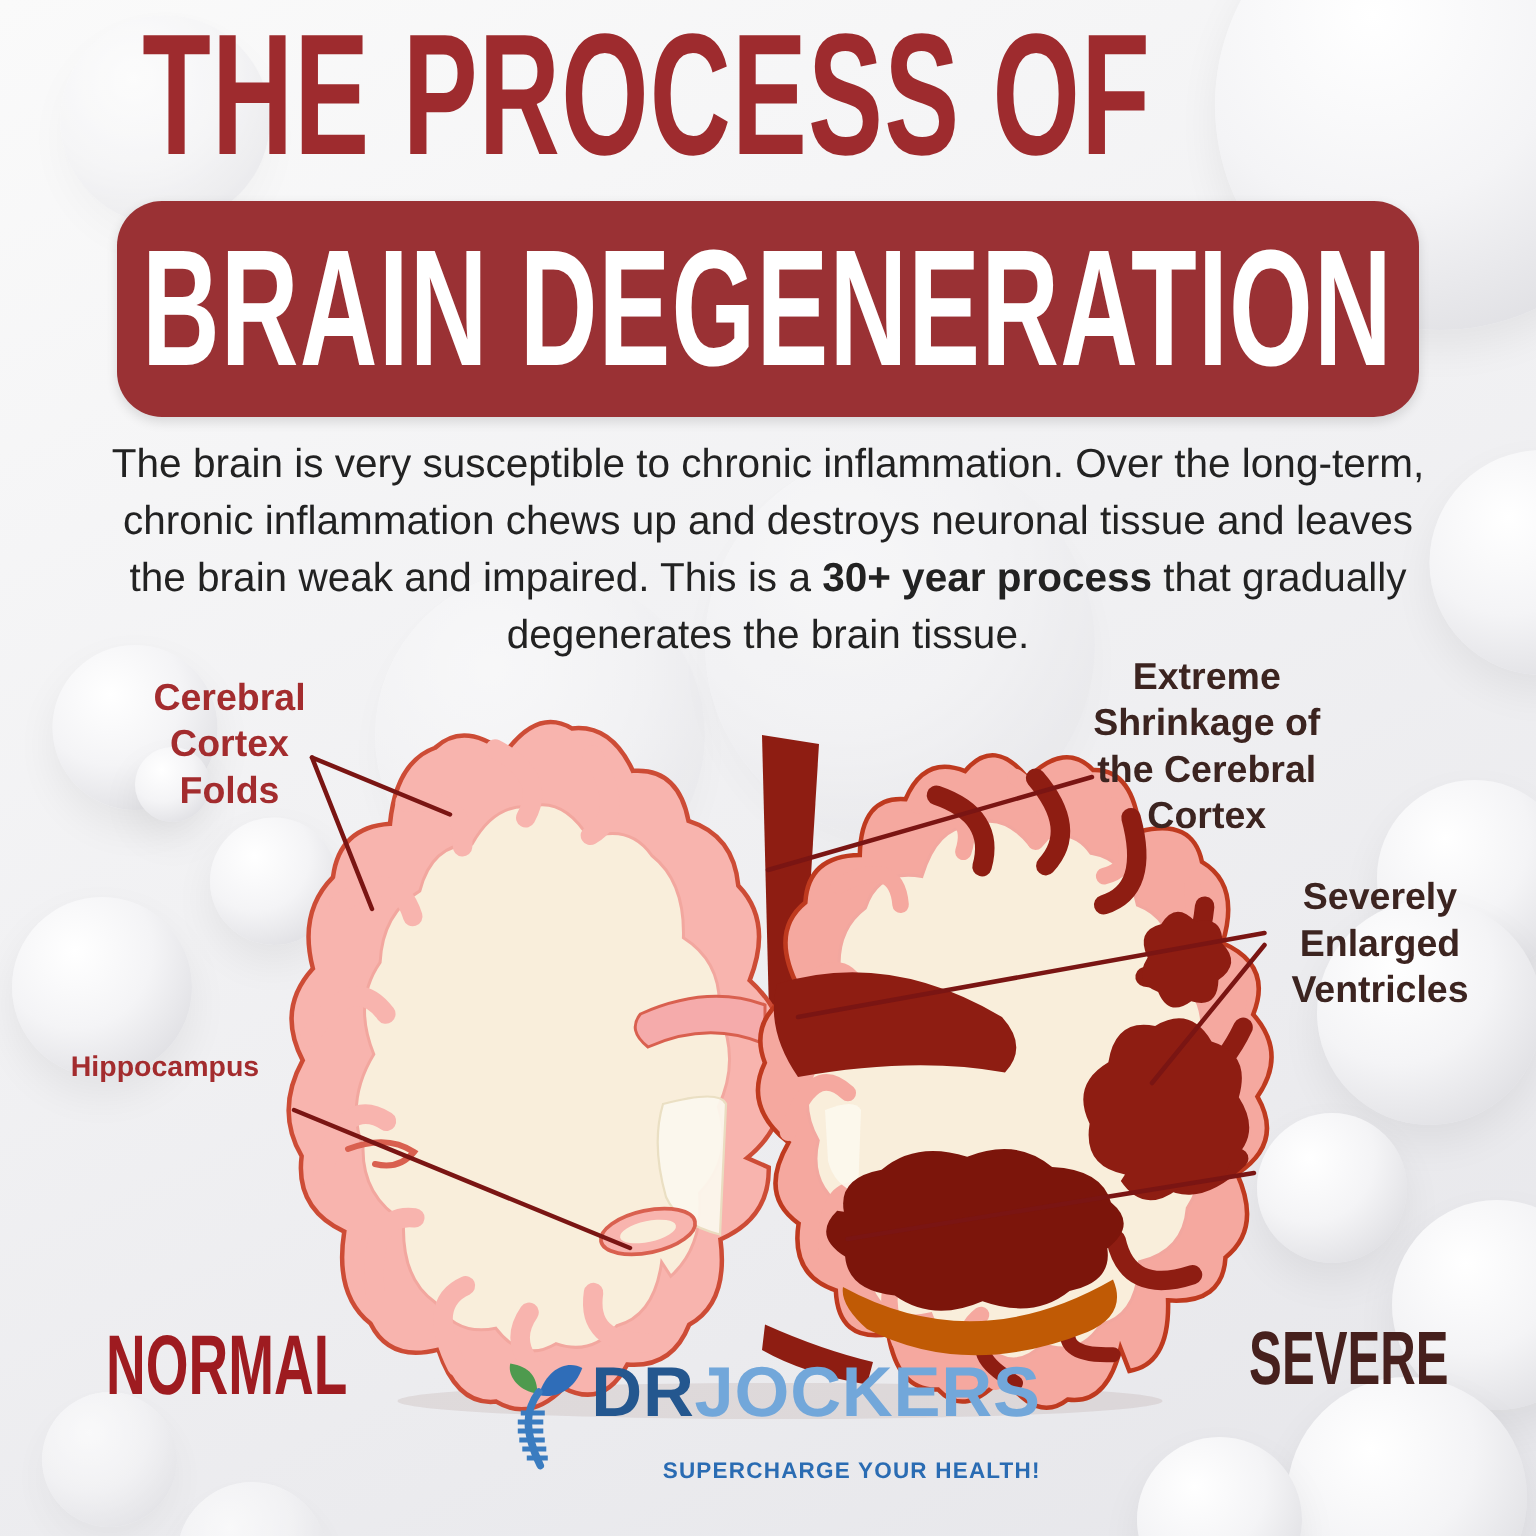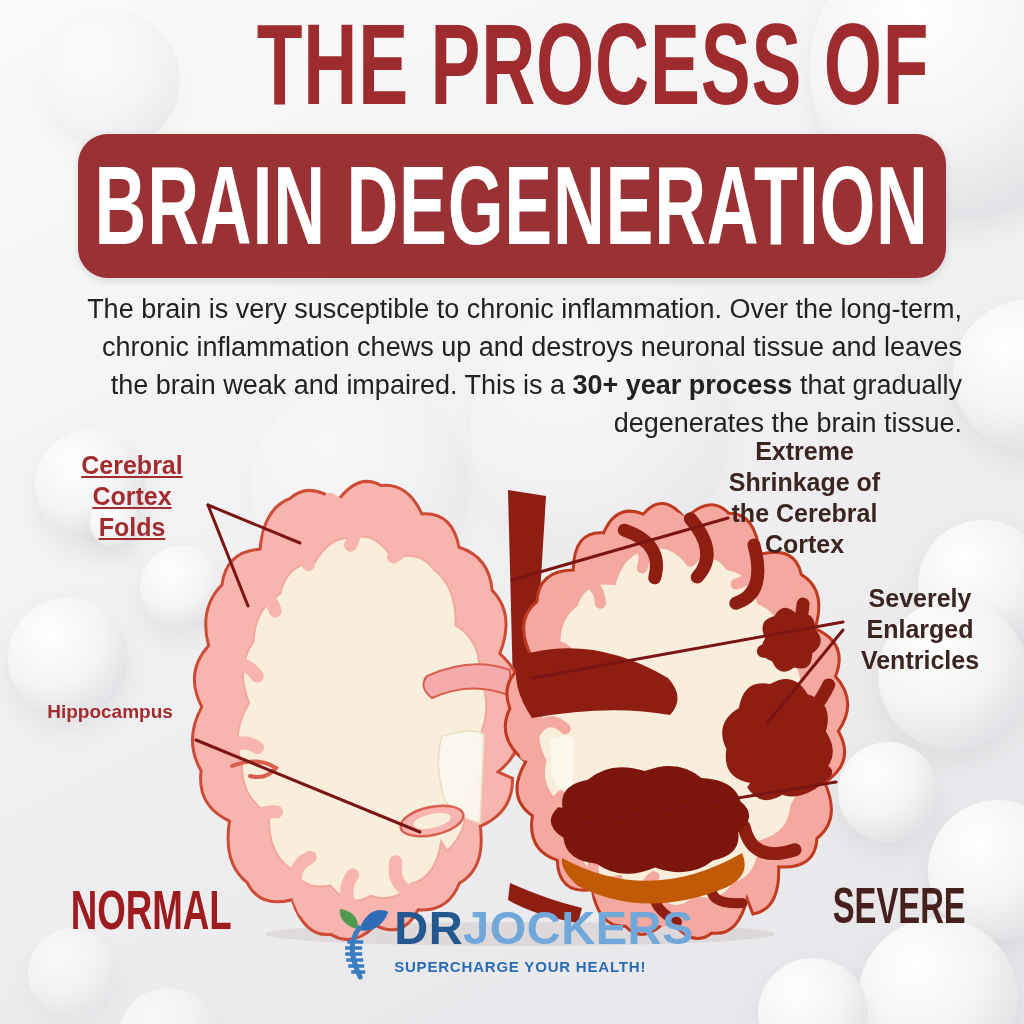--- a/index.html
+++ b/index.html
@@ -3,52 +3,52 @@
 <meta charset="utf-8">
 <style>
   html,body{margin:0;padding:0;}
   body{width:1024px;height:1024px;overflow:hidden;font-family:"Liberation Sans",sans-serif;}
   #page{position:relative;width:1024px;height:1024px;overflow:hidden;
         background:linear-gradient(155deg,#fafafa 0%,#f1f1f3 45%,#e6e6ea 100%);}
   .sphere{position:absolute;border-radius:50%;
         background:radial-gradient(circle at 35% 30%,#ffffff 0%,#f4f4f6 45%,#dedee2 85%,#d3d3d7 100%);
         box-shadow:0 12px 28px rgba(0,0,0,0.06);}
   .cond{display:inline-block;transform:scale(0.78,1.2);transform-origin:50% 50%;white-space:nowrap;}
-  #main-title{position:absolute;top:16px;left:0;width:100%;text-align:right;
+  #main-title{position:absolute;top:16px;left:0;width:100%;text-align:left;
         font-size:96px;font-weight:bold;line-height:1;color:var(--title_red);letter-spacing:1px;}
   #banner{position:absolute;left:78px;top:134px;width:868px;height:144px;border-radius:30px;
         background:var(--banner_bg);display:flex;align-items:center;justify-content:center;
         box-shadow:0 3px 8px rgba(0,0,0,0.12);}
   #banner .cond{font-size:92px;font-weight:bold;color:var(--banner_text);letter-spacing:1px;}
-  #intro{position:absolute;left:62px;top:290px;width:900px;text-align:right;
+  #intro{position:absolute;left:62px;top:290px;width:900px;text-align:center;
         font-size:27px;line-height:38px;color:#222222;}
   #intro b{font-weight:bold;}
   .anno{position:absolute;font-weight:bold;text-align:center;font-size:25px;line-height:31px;}
   .anno-red{color:var(--label_red);}
   .anno-dark{color:var(--label_dark);}
-  #label-ccf{left:68px;top:450px;width:128px;text-decoration:underline;}
+  #label-ccf{left:89px;top:450px;width:128px;}
   #label-esc{left:712px;top:436px;width:185px;}
   #label-sev{left:845px;top:583px;width:150px;}
   #label-hippo{left:25px;top:696px;width:170px;font-size:19px;}
   #label-esh{left:838px;top:740px;width:160px;}
   #leader-svg{position:absolute;left:0;top:0;width:1024px;height:1024px;pointer-events:none;}
   #leader-svg line{stroke:var(--leader_line);stroke-width:3;stroke-linecap:round;}
   #brain-svg{position:absolute;left:180px;top:468px;width:680px;height:480px;}
   #footer-normal{position:absolute;left:48px;top:882px;font-size:47px;font-weight:bold;
         color:var(--normal_red);}
   #footer-severe{position:absolute;right:40px;top:882px;font-size:42px;font-weight:bold;
         color:var(--severe_dark);}
   #logo{position:absolute;left:50%;top:904px;transform:translateX(-50%);
         display:flex;align-items:flex-start;}
   #logo-icon{margin-top:2px;margin-right:4px;}
   .wordmark{font-size:47px;font-weight:bold;line-height:48px;letter-spacing:0.5px;}
   .wordmark .dr{color:var(--logo_dark_blue);}
   .wordmark .jockers{color:var(--logo_light_blue);}
-  .tagline{font-size:15px;font-weight:bold;letter-spacing:0.8px;
-        color:var(--logo_tagline_blue);margin-top:6px;}
+  .tagline{font-size:15px;font-weight:bold;letter-spacing:0.8px;text-align:right;
+        color:var(--logo_tagline_blue);margin-top:20px;}
 </style>
 </head>
 <body>
 
 <div id="page">
 
   <div class="sphere" style="left:810px;top:-80px;width:300px;height:300px;"></div>
   <div class="sphere" style="left:40px;top:10px;width:140px;height:140px;opacity:.55;"></div>
   <div class="sphere" style="left:953px;top:300px;width:150px;height:150px;"></div>
   <div class="sphere" style="left:918px;top:520px;width:130px;height:130px;"></div>

